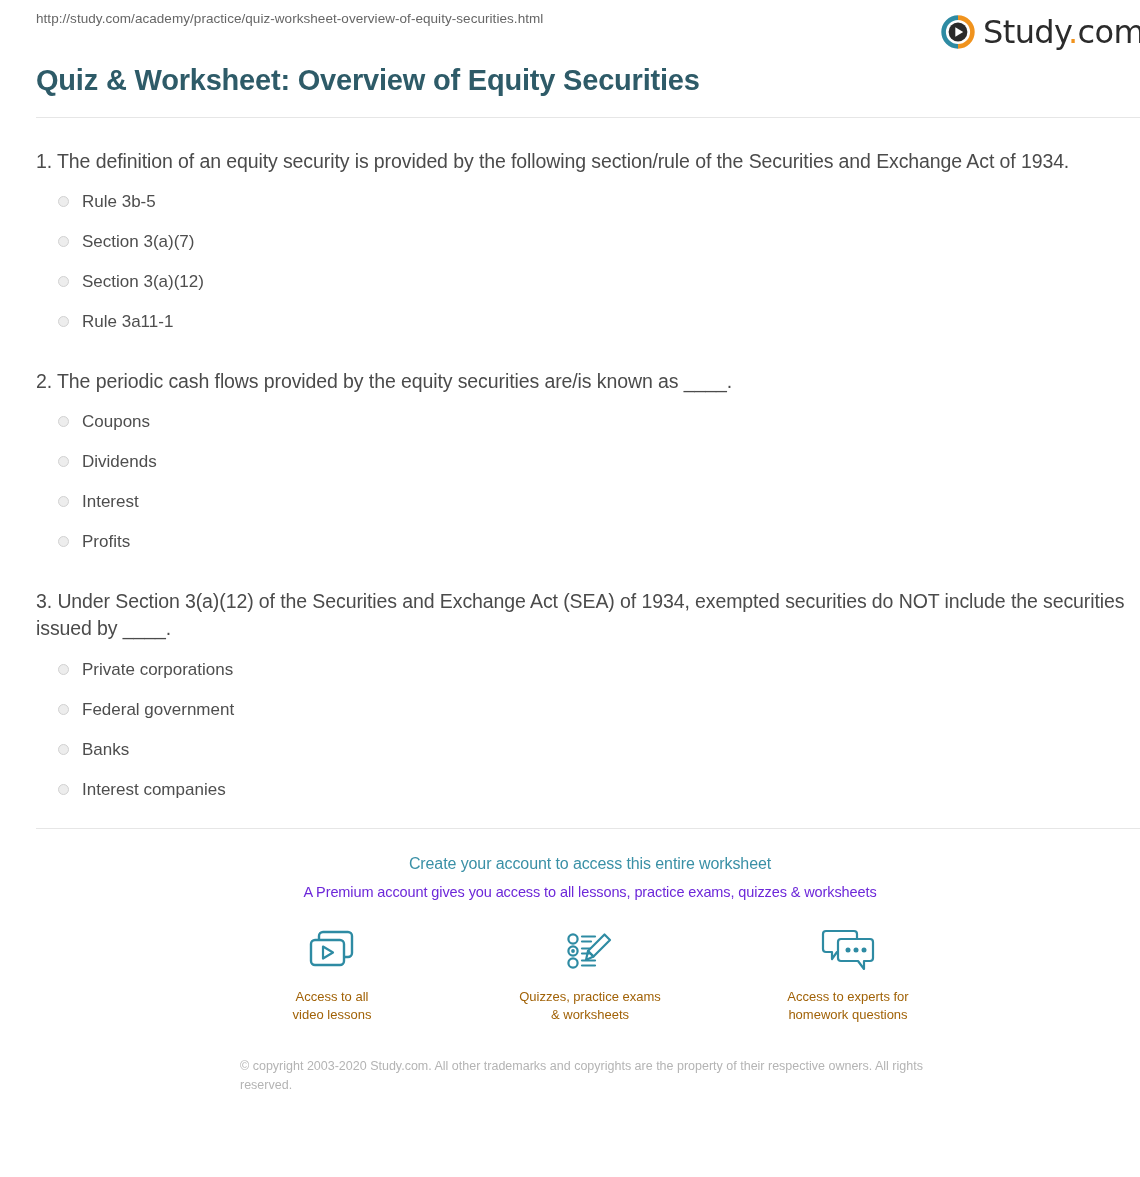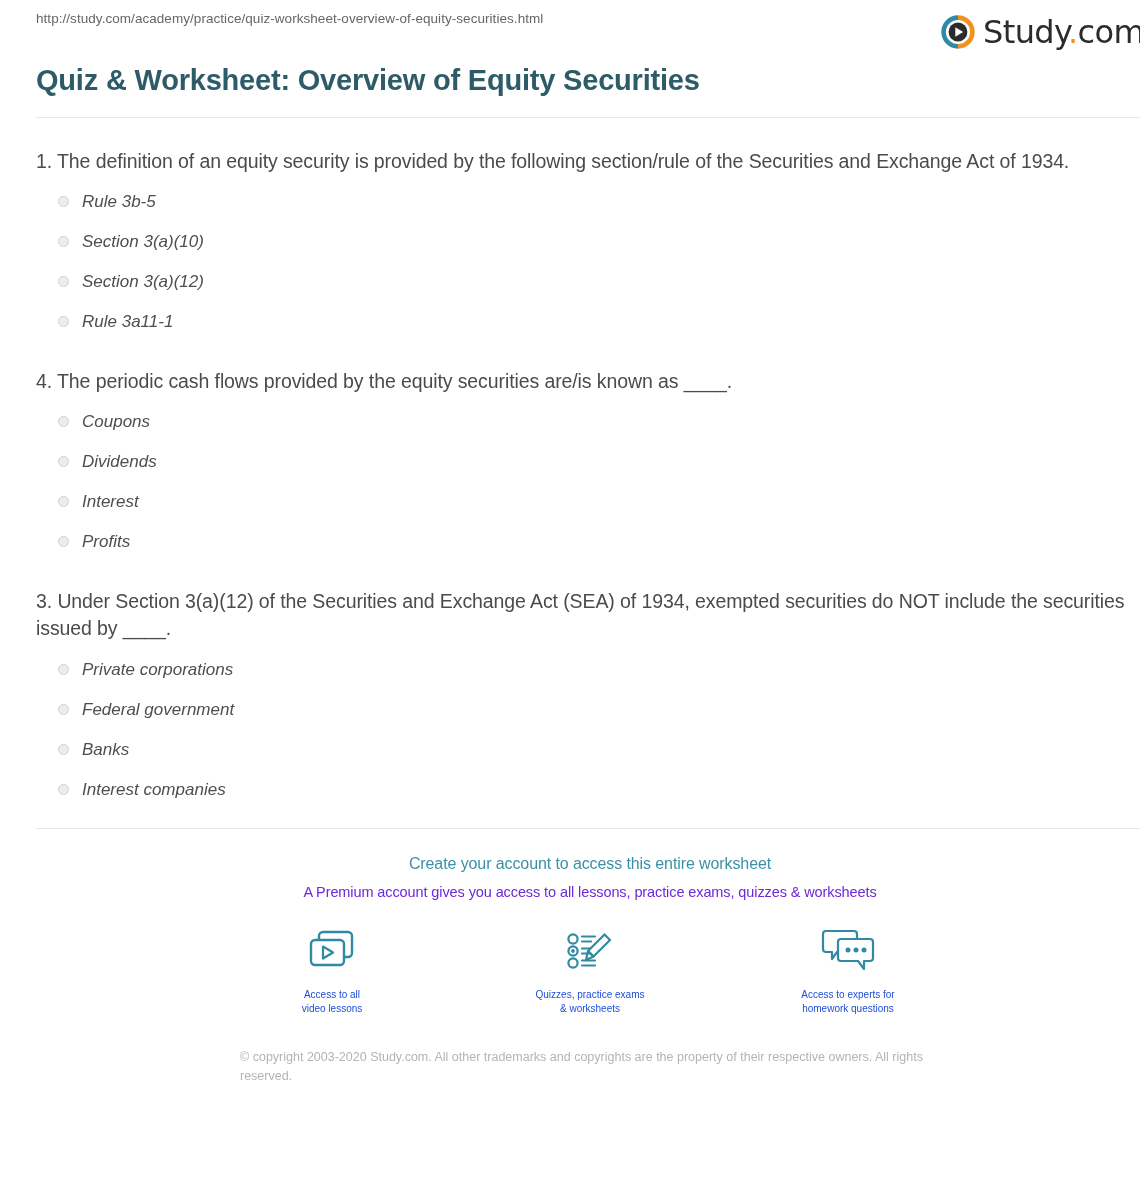--- a/index.html
+++ b/index.html
@@ -115,21 +115,20 @@
     border-radius: 50%;
     background: #ededed;
     border: 1px solid #d2d2d2;
     box-sizing: border-box;
     margin-right: 13px;
   }
   .option-label {
     font-size: 17px;
     color: #4e4e4e;
     line-height: 1;
-    font-style: italic;
   }
 
   
   .promo {
     text-align: center;
     padding-top: 26px;
   }
   .promo-title {
     font-size: 16px;
     color: #3a90a6;
@@ -155,23 +154,23 @@
     text-align: center;
   }
   .feature-icon {
     height: 54px;
     display: flex;
     align-items: center;
     justify-content: center;
   }
   .feature-label {
     margin-top: 10px;
-    font-size: 10px;
+    font-size: 13px;
     line-height: 1.42;
-    color: #1d4ed8;
+    color: #a16207;
     white-space: pre-line;
   }
 
   
   .copyright {
     margin: 32px auto 0 auto;
     width: 700px;
     text-align: left;
     font-size: 12.5px;
     line-height: 1.5;
@@ -206,35 +205,35 @@
 
     <div class="question-block">
       <p class="question-text">1. The definition of an equity security is provided by the following section/rule of the Securities and Exchange Act of 1934.</p>
       <ul class="options">
         <li class="option">
           <span class="radio"></span>
           <span class="option-label">Rule 3b-5</span>
         </li>
         <li class="option">
           <span class="radio"></span>
-          <span class="option-label">Section 3(a)(10)</span>
+          <span class="option-label">Section 3(a)(7)</span>
         </li>
         <li class="option">
           <span class="radio"></span>
           <span class="option-label">Section 3(a)(12)</span>
         </li>
         <li class="option">
           <span class="radio"></span>
           <span class="option-label">Rule 3a11-1</span>
         </li>
       </ul>
     </div>
 
     <div class="question-block">
-      <p class="question-text">4. The periodic cash flows provided by the equity securities are/is known as ____.</p>
+      <p class="question-text">2. The periodic cash flows provided by the equity securities are/is known as ____.</p>
       <ul class="options">
         <li class="option">
           <span class="radio"></span>
           <span class="option-label">Coupons</span>
         </li>
         <li class="option">
           <span class="radio"></span>
           <span class="option-label">Dividends</span>
         </li>
         <li class="option">

